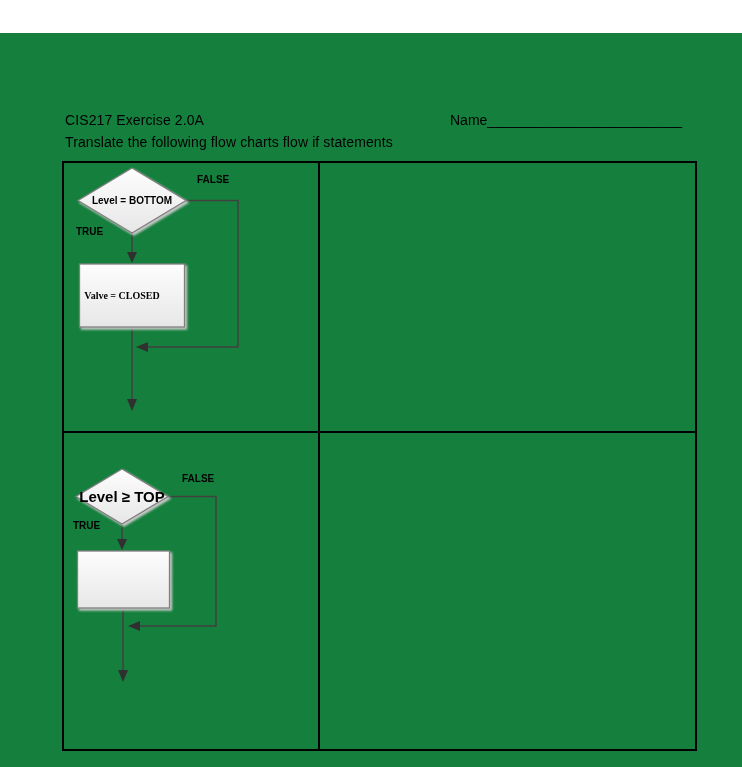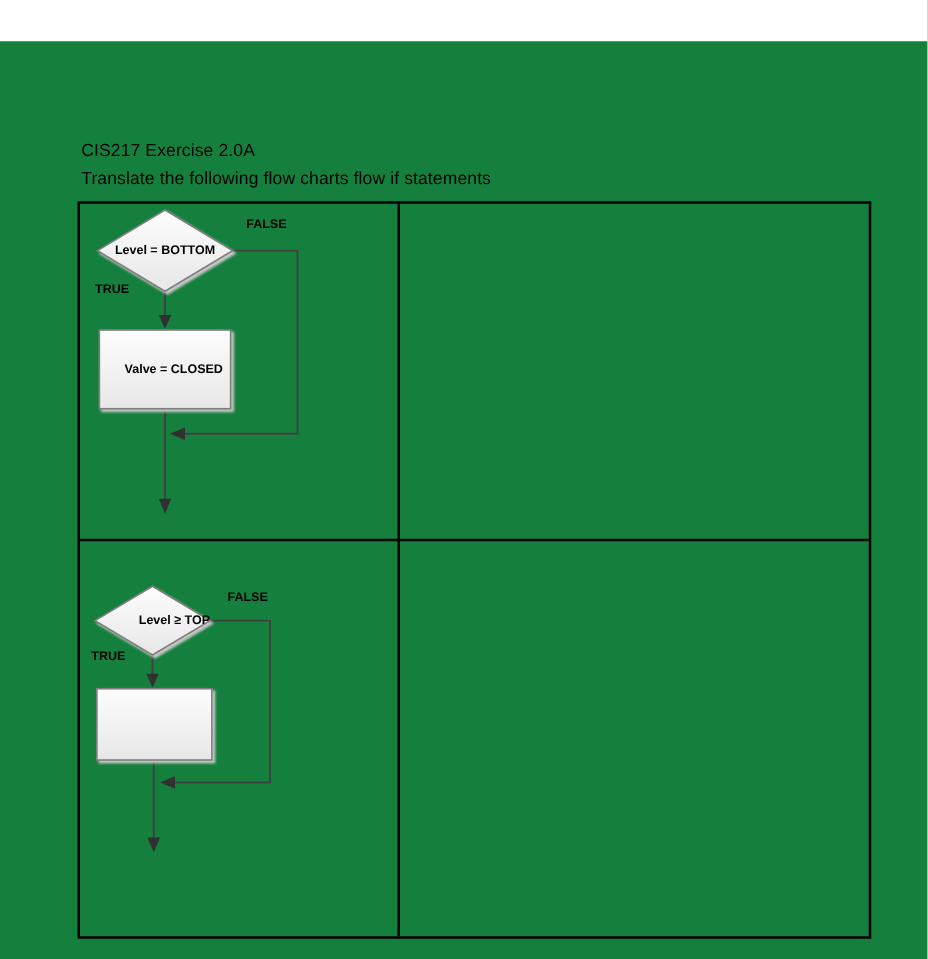--- a/index.html
+++ b/index.html
@@ -77,29 +77,32 @@
     font-weight: 700;
     white-space: nowrap;
   }
   .shape-label {
     font-size: 10px;
     font-weight: 700;
     text-align: center;
     line-height: 13px;
     white-space: nowrap;
   }
-  .shape-label.small { font-size: 10px; text-align: right; }
+  .shape-label.small { font-size: 15px; }
 </style>
 </head>
 <body>
 
 <div class="page">
 
   <div class="abs doc-title" style="left:65px; top:79px;">CIS217 Exercise 2.0A</div>
 
+  <div class="abs name-line" style="left:450px; top:79px;">
+    <span>Name</span><span>_________________________</span>
+  </div>
 
   <div class="abs doc-instruction" style="left:65px; top:101px;">Translate the following flow charts flow if statements</div>
 
   <div class="abs answer-table">
     <div class="abs v-divider"></div>
     <div class="abs h-divider"></div>
     <div class="abs cell cell-tl"></div>
     <div class="abs cell cell-tr"></div>
     <div class="abs cell cell-bl"></div>
     <div class="abs cell cell-br"></div>
@@ -137,19 +140,19 @@
       <line class="flowline" x1="123" y1="575" x2="123" y2="638"></line>
       <polygon class="arrowhead" points="123,649 118,637 128,637"></polygon>
       <polygon class="shape" points="122,436 168,463.5 122,491 76,463.5"></polygon>
       <rect class="shape" x="77.5" y="518" width="92" height="57"></rect>
     </g>
   </svg>
 
   <div class="abs shape-label" style="left:78px; top:161px; width:108px;">Level = BOTTOM</div>
   <div class="abs branch-label" style="left:197px; top:141px;">FALSE</div>
   <div class="abs branch-label" style="left:76px; top:193px;">TRUE</div>
-  <div class="abs shape-label" style="left:96px; top:256px; width:86px;">Valve = CLOSED</div>
+  <div class="abs shape-label" style="left:79px; top:256px; width:86px;font-family:Liberation Serif, serif;">Valve = CLOSED</div>
 
   <div class="abs shape-label small" style="left:76px; top:457px; width:92px;">Level ≥ TOP</div>
   <div class="abs branch-label" style="left:182px; top:440px;">FALSE</div>
   <div class="abs branch-label" style="left:73px; top:487px;">TRUE</div>
 
 </div>
 
 </body></html>

